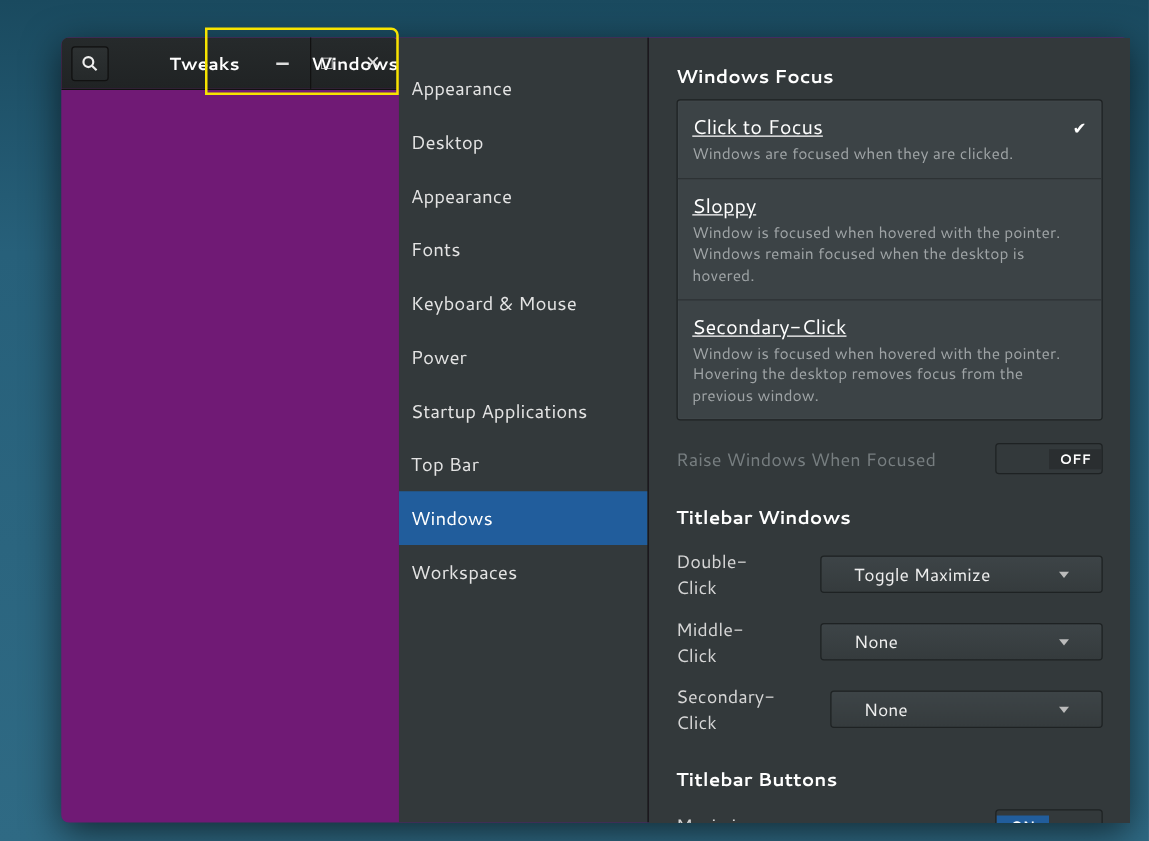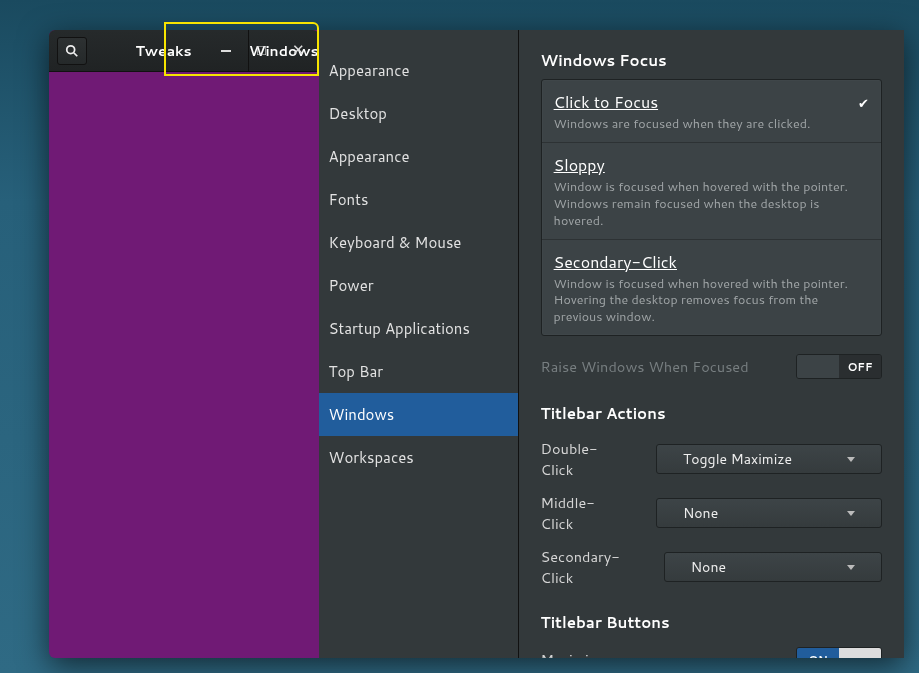--- a/index.html
+++ b/index.html
@@ -116,20 +116,21 @@
   .setting-row {
     display:flex; align-items:center;
     padding: 6px 0;
     gap: 44px;
   }
   .setting-row.disabled { color:#777e80; }
   .setting-row .label{flex:1;font-size:14.5px;}
   .toggle {
     width:86px;height:25px;display:flex;border:1px solid #1e2223;border-radius:3px;overflow:hidden;
     cursor:pointer;
+    align-items:center;
   }
   .toggle .half{flex:1;display:flex;align-items:center;justify-content:center;font-size:11px;font-weight:bold;}
   .toggle .on{background:#ddd;color:#555;}
   .toggle .check{background:#215d9c;color:#fff;}
   .toggle.off .half:first-child{background:#3c4346;color:#777;}
   .toggle.off .half:last-child{background:#2a2e30;color:#fff;}
   .dropdown {
     width: 226px; height:30px;
     background: linear-gradient(#3d4447,#353b3d);
     border:1px solid #1e2223; border-radius:3px;
@@ -205,21 +206,21 @@
 
         <div class="setting-row disabled">
           <div class="label">Raise Windows When Focused</div>
           <div class="toggle off">
             <div class="half"></div>
             <div class="half">OFF</div>
           </div>
         </div>
 
         <div class="gap"></div>
-        <div class="section-title">Titlebar Actions</div>
+        <div class="section-title">Titlebar Windows</div>
 
         <div class="setting-row">
           <div class="label">Double-Click</div>
           <div class="dropdown">
             <span class="dd-label">Toggle Maximize</span>
             <span class="dd-arrow"></span>
           </div>
         </div>
         <div class="setting-row">
           <div class="label">Middle-Click</div>

